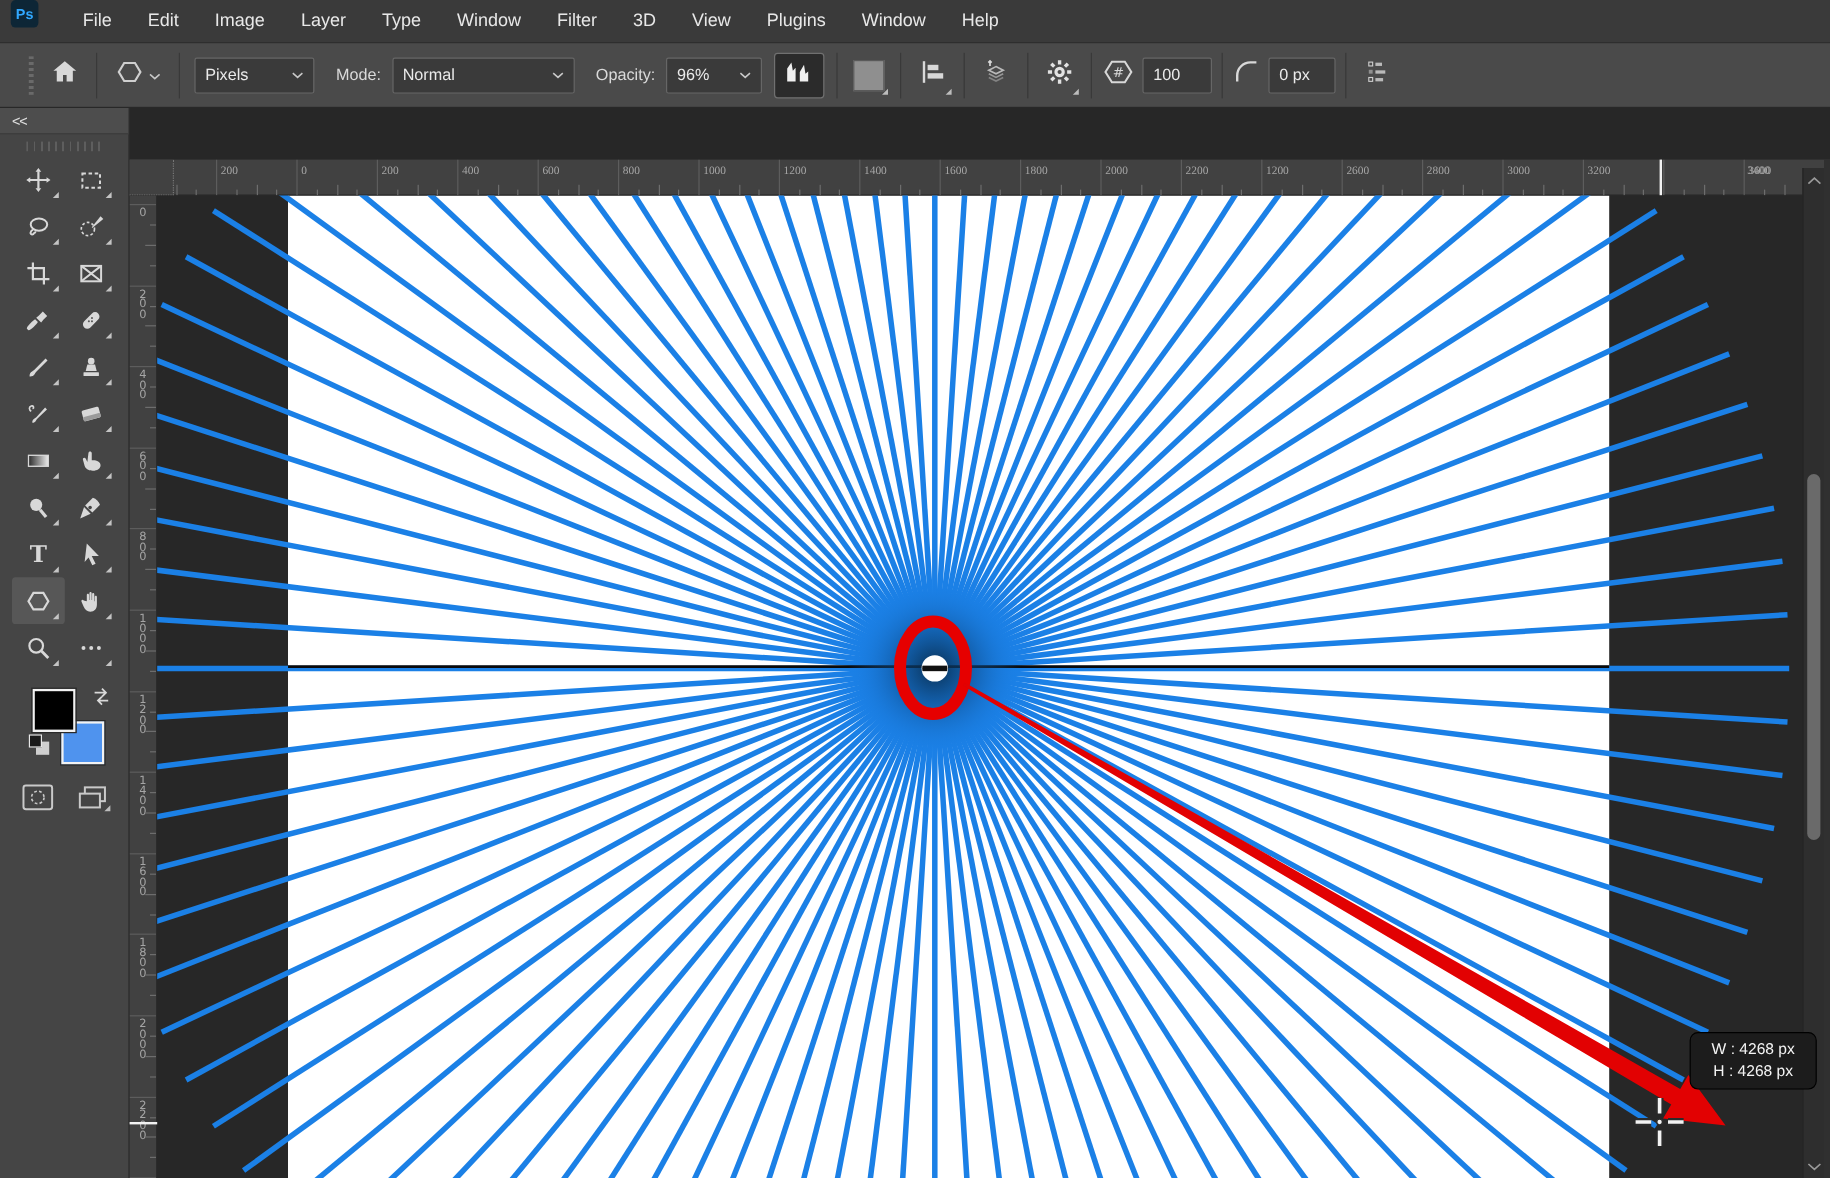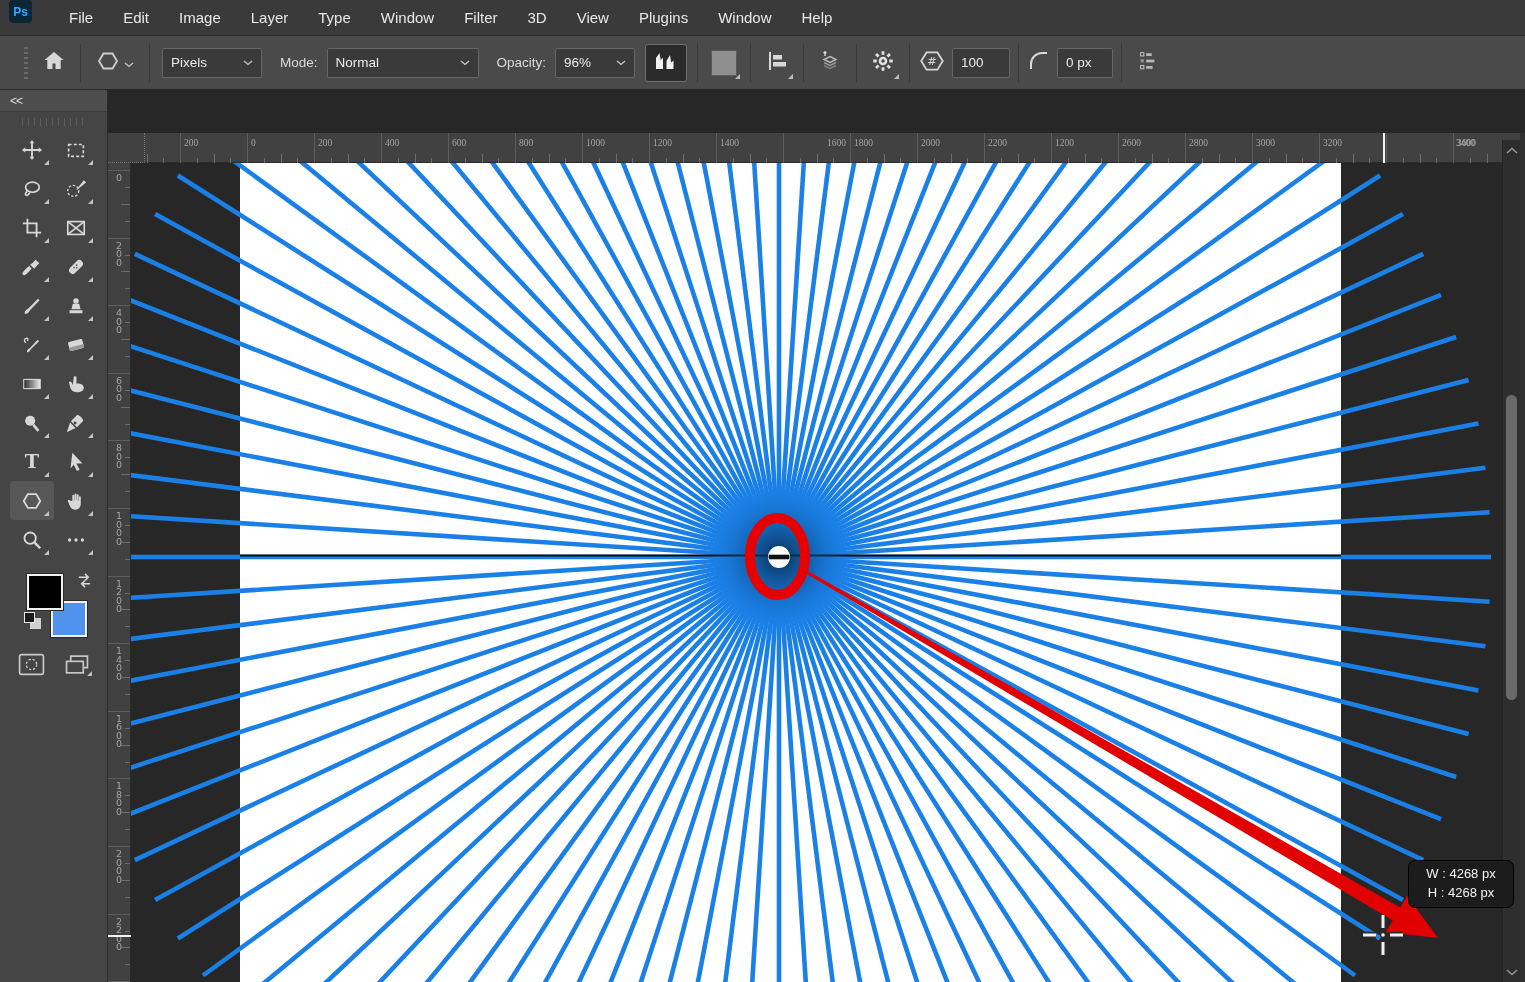--- a/index.html
+++ b/index.html
@@ -404,21 +404,21 @@
           <span class="h-label" style="left: 307px;">600</span>
           <div class="h-tick-major" style="left: 370px;"></div>
           <span class="h-label" style="left: 374px;">800</span>
           <div class="h-tick-major" style="left: 437px;"></div>
           <span class="h-label" style="left: 441px;">1000</span>
           <div class="h-tick-major" style="left: 504px;"></div>
           <span class="h-label" style="left: 508px;">1200</span>
           <div class="h-tick-major" style="left: 571px;"></div>
           <span class="h-label" style="left: 575px;">1400</span>
           <div class="h-tick-major" style="left: 638px;"></div>
-          <span class="h-label" style="left: 642px; margin-left: 40px;">1600</span>
+          <span class="h-label" style="left: 642px;">1600</span>
           <div class="h-tick-major" style="left: 705px;"></div>
           <span class="h-label" style="left: 709px;">1800</span>
           <div class="h-tick-major" style="left: 772px;"></div>
           <span class="h-label" style="left: 776px;">2000</span>
           <div class="h-tick-major" style="left: 839px;"></div>
           <span class="h-label" style="left: 843px;">2200</span>
           <div class="h-tick-major" style="left: 906px;"></div>
           <span class="h-label" style="left: 910px;">1200</span>
           <div class="h-tick-major" style="left: 973px;"></div>
           <span class="h-label" style="left: 977px;">2600</span>

